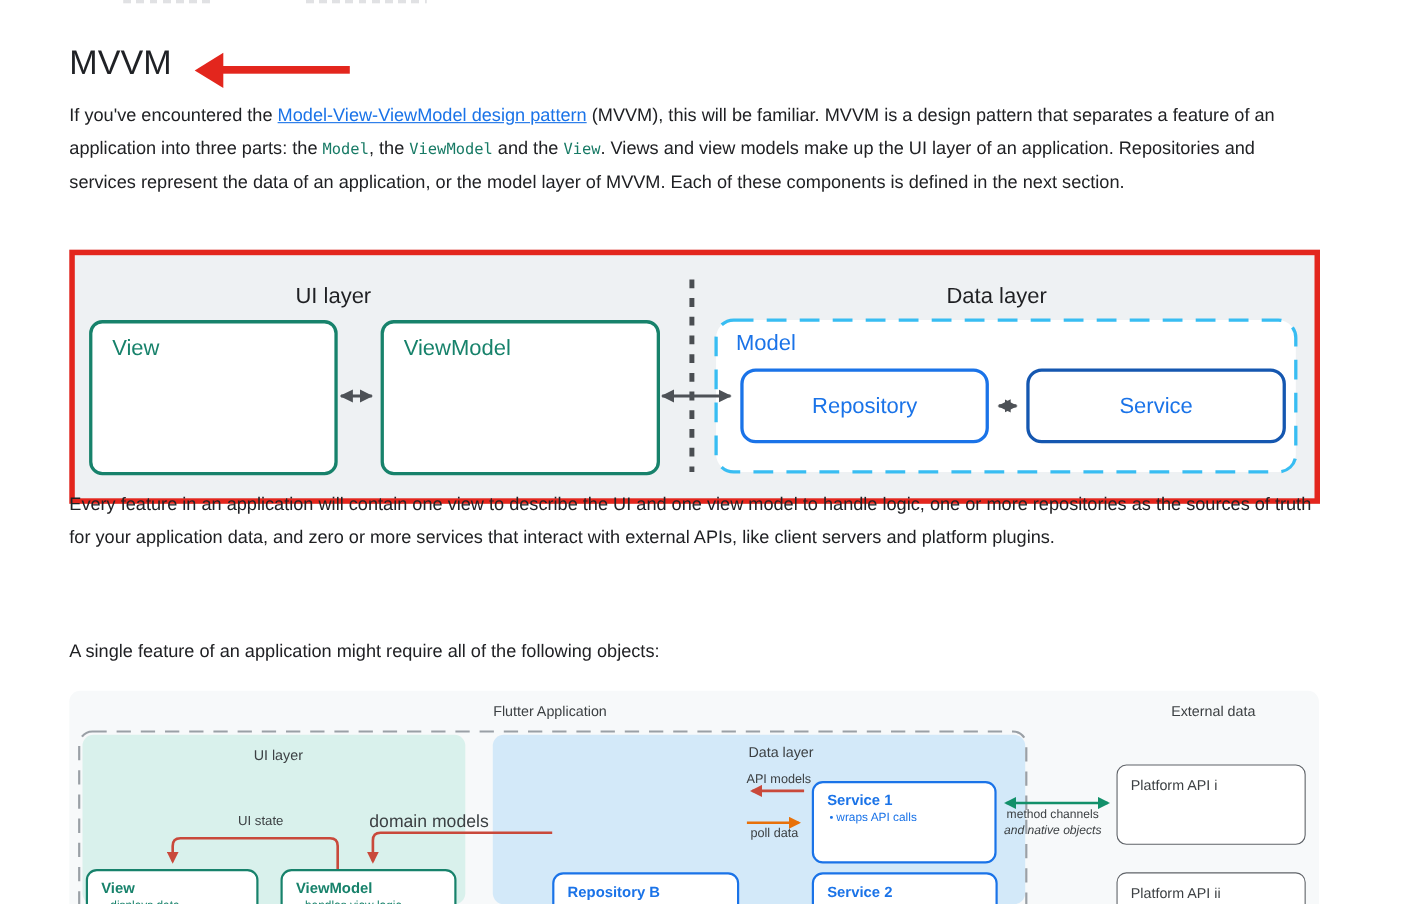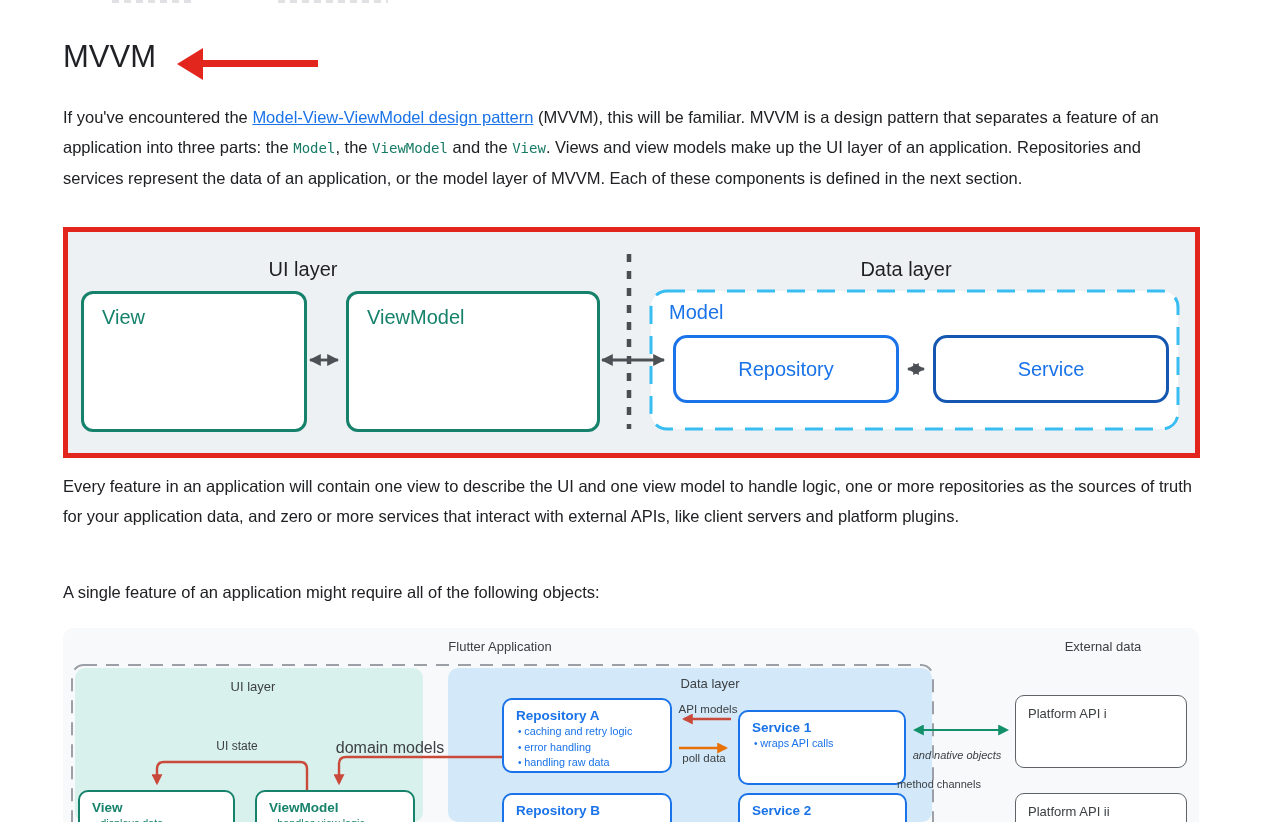--- a/index.html
+++ b/index.html
@@ -15,22 +15,22 @@
   #sliver1{left:112px;top:0;width:84px;}
   #sliver2{left:278px;top:0;width:110px;}
 
   
   #page-heading{left:63px;top:40px;font-size:31px;font-weight:500;color:#1f2125;margin:0;line-height:34px;}
   #red-arrow-shaft{left:201px;top:60px;width:117px;height:7px;background:#e3261d;}
   #red-arrow-head{left:177px;top:48px;width:0;height:0;
     border-top:16px solid transparent;border-bottom:16px solid transparent;border-right:26px solid #e3261d;}
 
   .body-text{font-size:16.5px;line-height:30px;margin:0;width:1130px;color:#202124;}
-  #para-intro{left:63px;top:102px;}
-  #para-features{left:63px;top:471px;}
+  #para-intro{left:63px;top:90px;}
+  #para-features{left:63px;top:444px;}
   #para-single{left:63px;top:577px;width:1150px;}
   a.doc-link{color:#1a73e8;text-decoration:underline;cursor:pointer;}
   code.inline-code{font-family:"DejaVu Sans Mono",monospace;font-size:14px;color:#177a65;}
 
   
   #d1{left:63px;top:227px;width:1137px;height:231px;box-sizing:border-box;
       border:5px solid #e3261d;background:#eef1f3;}
   #d1 .layer-label{position:absolute;top:26px;transform:translateX(-50%);font-size:20px;color:#1f2023;white-space:nowrap;}
   #d1-uilayer-label{left:235px;}
   #d1-datalayer-label{left:838px;}
@@ -73,21 +73,21 @@
   #d2-service-2{left:675px;top:165px;width:169px;height:60px;}
   #d2-view{left:15px;top:162px;width:157px;height:62px;}
   #d2-viewmodel{left:192px;top:162px;width:160px;height:62px;}
   #d2-papi1{left:952px;top:67px;width:172px;height:73px;}
   #d2-papi2{left:952px;top:165px;width:172px;height:60px;}
   .d2-arrow-label{position:absolute;transform:translateX(-50%);font-size:11.5px;color:#3c4043;white-space:nowrap;z-index:3;}
   #lbl-ui-state{left:174px;top:111px;font-size:12px;}
   #lbl-domain-models{left:327px;top:111px;font-size:16px;}
   #lbl-api-models{left:645px;top:75px;}
   #lbl-poll-data{left:641px;top:124px;}
-  #lbl-method-channels-1{left:876px;top:107px;font-size:11px;margin-top:43px;}
+  #lbl-method-channels-1{left:894px;top:107px;font-size:11px;}
   #lbl-method-channels-2{left:894px;top:121px;font-size:11px;font-style:italic;}
 </style>
 </head>
 <body>
 
 <div class="abs top-sliver" id="sliver1"></div>
 <div class="abs top-sliver" id="sliver2"></div>
 
 <h1 class="abs" id="page-heading">MVVM</h1>
 <div class="abs" id="red-arrow-shaft"></div>
@@ -164,28 +164,20 @@
     <path d="M616,120 L663,120" fill="none" stroke="#e8710a" stroke-width="2.4" marker-end="url(#oah)"></path>
 
     <line x1="852" y1="102" x2="944" y2="102" stroke="#12906a" stroke-width="2.2" marker-start="url(#gnh)" marker-end="url(#gnh)"></line>
   </svg>
 
   <div class="d2-label" id="d2-title">Flutter Application</div>
   <div class="d2-label" id="d2-external-label">External data</div>
   <div class="d2-label" id="d2-uilayer-label">UI layer</div>
   <div class="d2-label" id="d2-datalayer-label">Data layer</div>
 
-  <div class="d2-box d2-blue-box" id="d2-repo-a">
-    <span class="d2-box-title">Repository A</span>
-    <ul class="d2-bullets">
-      <li>caching and retry logic</li>
-      <li>error handling</li>
-      <li>handling raw data</li>
-    </ul>
-  </div>
   <div class="d2-box d2-blue-box" id="d2-service-1">
     <span class="d2-box-title">Service 1</span>
     <ul class="d2-bullets">
       <li>wraps API calls</li>
     </ul>
   </div>
   <div class="d2-box d2-blue-box" id="d2-repo-b">
     <span class="d2-box-title">Repository B</span>
   </div>
   <div class="d2-box d2-blue-box" id="d2-service-2">

